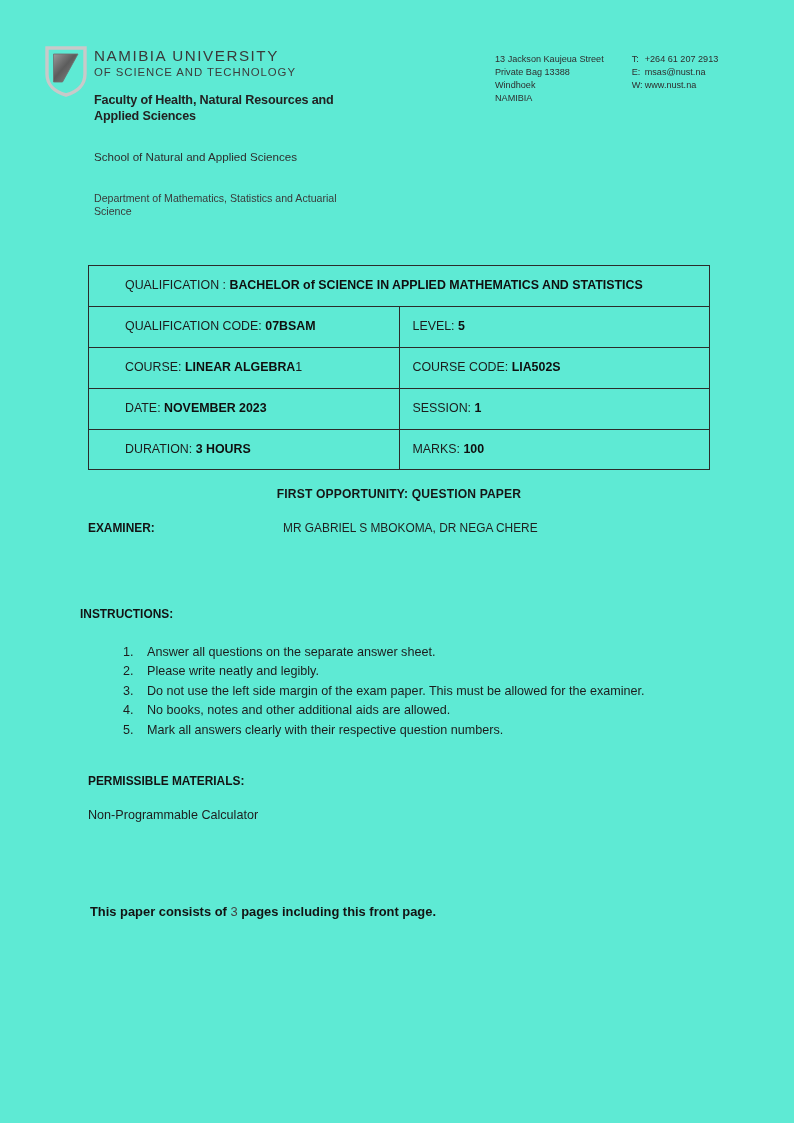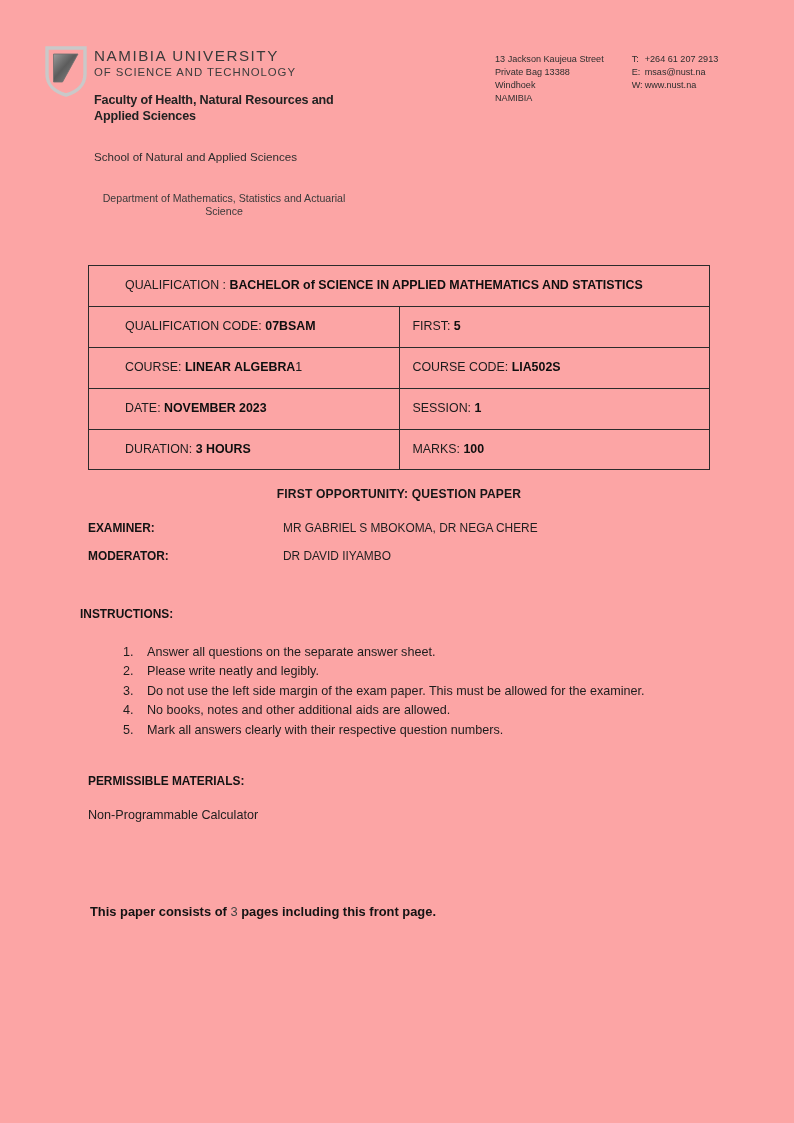--- a/index.html
+++ b/index.html
@@ -13,21 +13,21 @@
     height: 1123px;
     position: relative;
     font-family: "Liberation Sans", sans-serif;
     color: #1a1a1a;
     overflow: hidden;
   }
 
   .page {
     position: absolute;
     inset: 0;
-    background: #fca5a5;
+    background: #5eead4;
   }
 
   
   .header {
     position: absolute;
     left: 40px;
     top: 42px;
     width: 714px;
     height: 180px;
   }
@@ -89,21 +89,20 @@
 
   .department {
     position: absolute;
     left: 54px;
     top: 150px;
     width: 260px;
     font-size: 10.6px;
     font-weight: 400;
     line-height: 1.24;
     color: #3a3a3a;
-    text-align: center;
   }
 
   
   .contact {
     position: absolute;
     left: 455px;
     top: 11px;
     display: flex;
     gap: 28px;
     font-size: 9.1px;
@@ -300,21 +299,21 @@
           <span>QUALIFICATION :</span>
           <b>BACHELOR of SCIENCE IN APPLIED MATHEMATICS AND STATISTICS</b>
         </td>
       </tr>
       <tr>
         <td class="left-cell">
           <span>QUALIFICATION CODE:</span>
           <b>07BSAM</b>
         </td>
         <td class="right-cell">
-          <span>FIRST:</span>
+          <span>LEVEL:</span>
           <b>5</b>
         </td>
       </tr>
       <tr>
         <td class="left-cell">
           <span>COURSE:</span>
           <b>LINEAR ALGEBRA</b><span class="val-light">1</span>
         </td>
         <td class="right-cell">
           <span>COURSE CODE:</span>
@@ -343,24 +342,20 @@
       </tr>
     </tbody>
   </table>
 
   <div class="opportunity">FIRST OPPORTUNITY: QUESTION PAPER</div>
 
   <div class="people">
     <div class="people-row">
       <div class="people-label">EXAMINER:</div>
       <div class="people-value">MR GABRIEL S MBOKOMA, DR NEGA CHERE</div>
-    </div>
-    <div class="people-row">
-      <div class="people-label">MODERATOR:</div>
-      <div class="people-value">DR DAVID IIYAMBO</div>
     </div>
   </div>
 
   <div class="instructions-title">INSTRUCTIONS:</div>
   <ol class="instructions-list">
     <li>Answer all questions on the separate answer sheet.</li>
     <li>Please write neatly and legibly.</li>
     <li>Do not use the left side margin of the exam paper.  This must be allowed for the examiner.</li>
     <li>No books, notes and other additional aids are allowed.</li>
     <li>Mark all answers clearly with their respective question numbers.</li>

